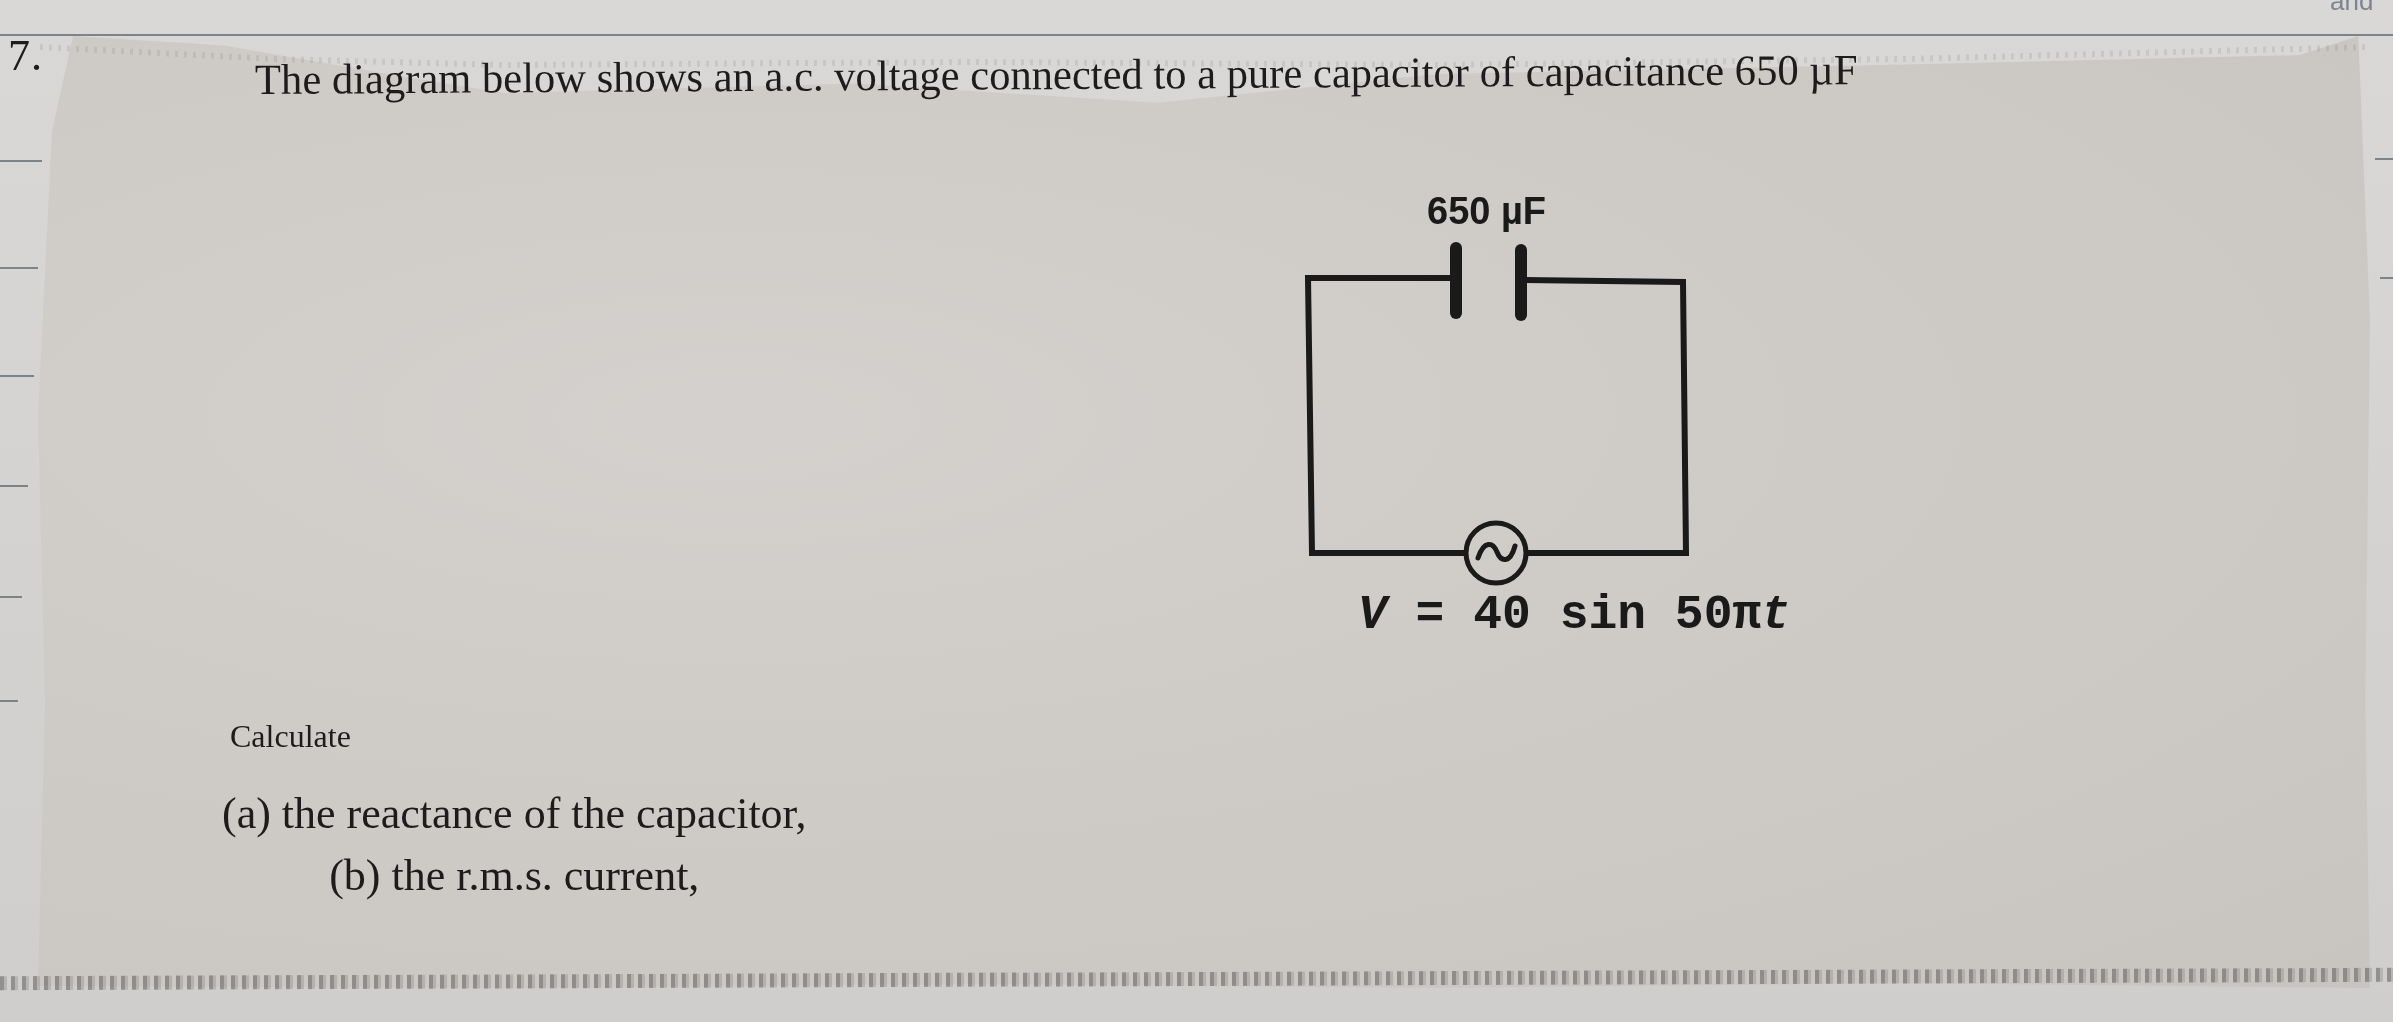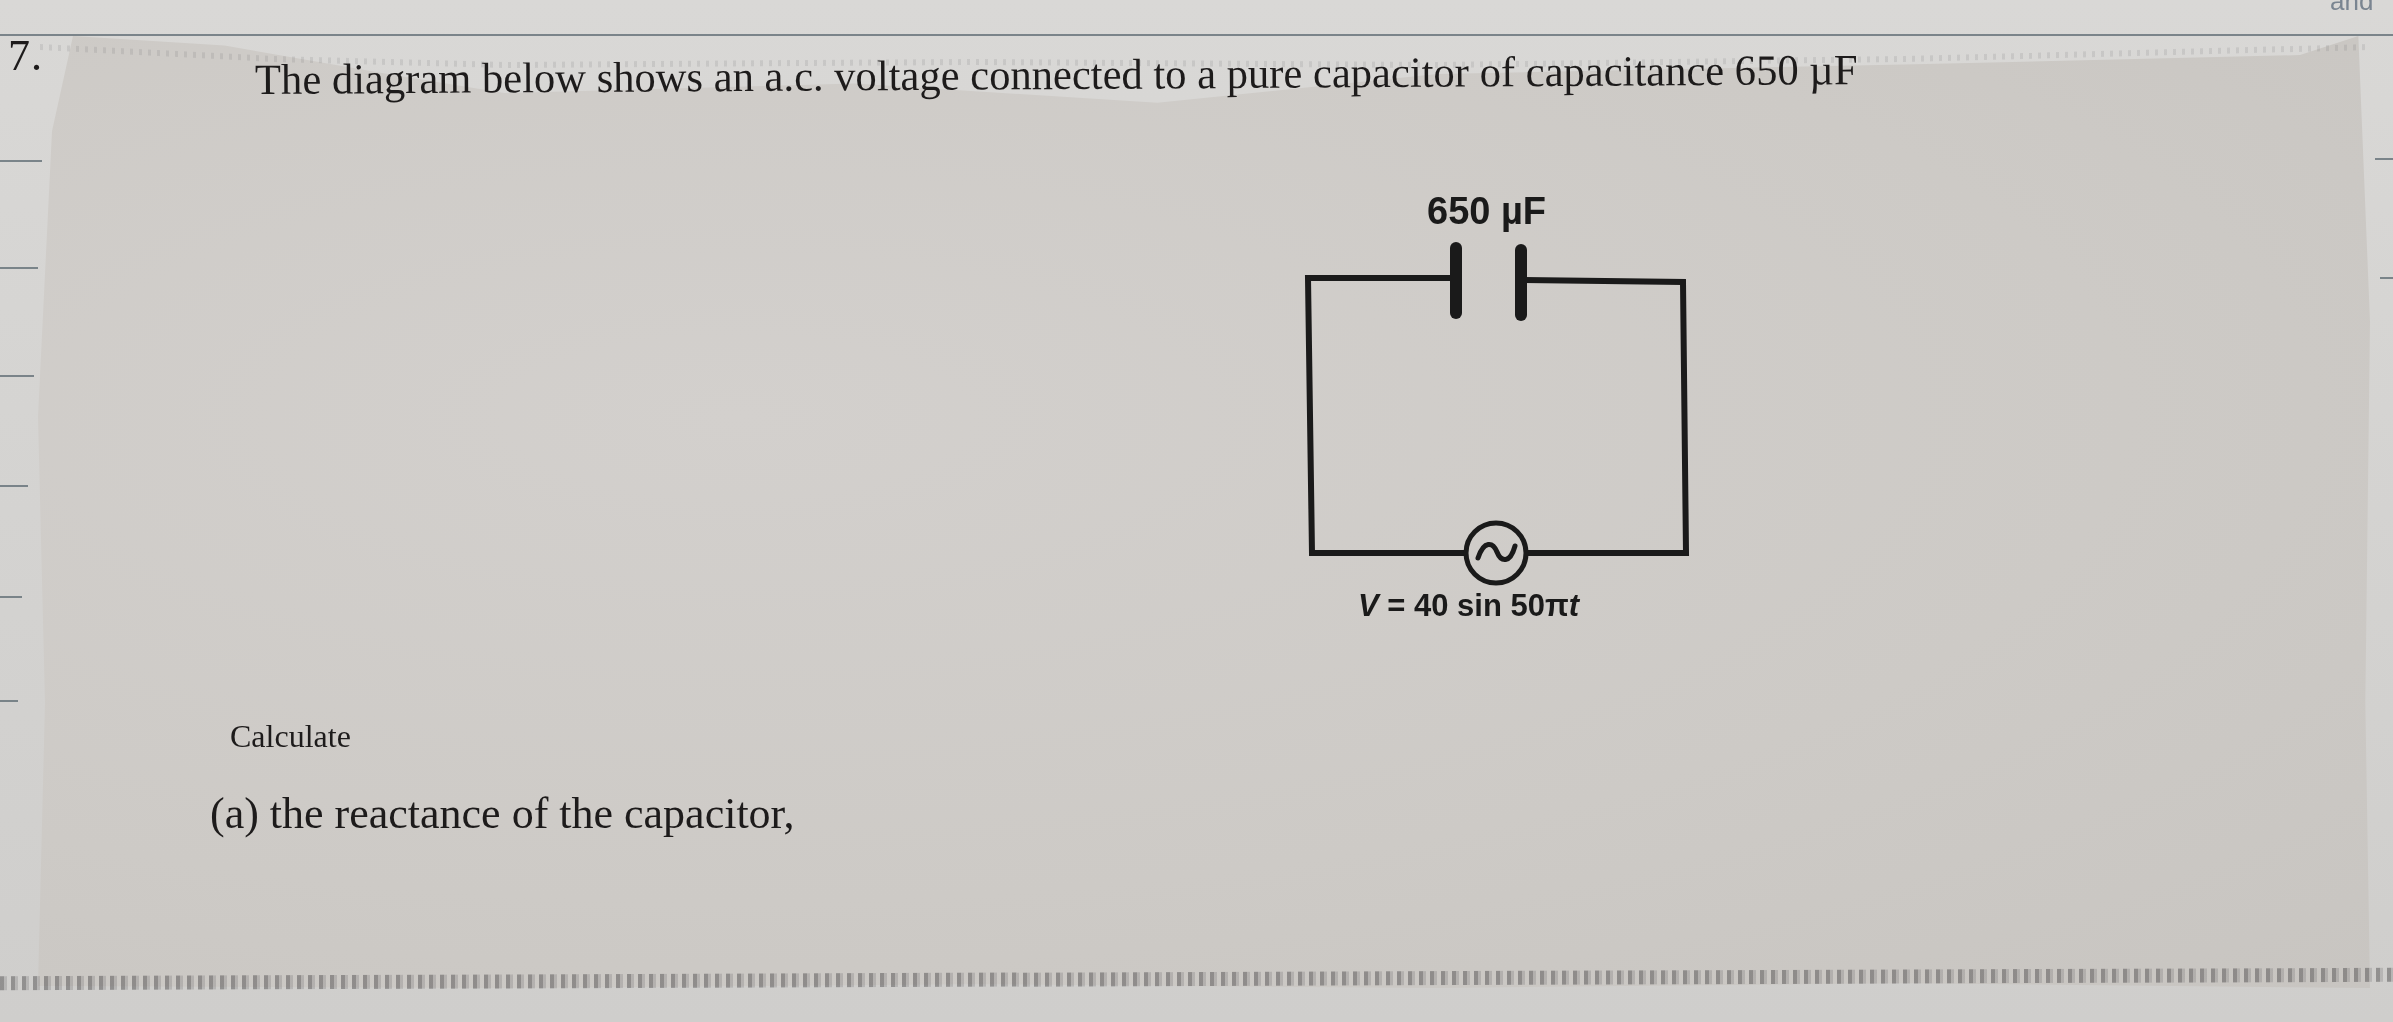--- a/index.html
+++ b/index.html
@@ -109,38 +109,38 @@
     font-family: "Liberation Sans", "DejaVu Sans", sans-serif;
     font-weight: bold;
     font-size: 38px;
     color: #1a1a1a;
     white-space: nowrap;
   }
   .source-label {
     position: absolute;
     left: 68px;
     top: 398px;
-    font-family: Liberation Sans, sans-serif;
+    font-family: Liberation Mono, monospace;
     font-weight: bold;
-    font-size: 31px;
+    font-size: 48px;
     color: #1a1a1a;
     white-space: nowrap;
   }
   .source-label .ital {
     font-style: italic;
   }
   .calc {
     position: absolute;
     left: 230px;
     top: 718px;
     font-size: 32px;
   }
   .parts {
     position: absolute;
-    left: 210px;
+    left: 222px;
     top: 783px;
     margin: 0;
     padding: 0;
     list-style: none;
     font-size: 44px;
     line-height: 62px;
     text-align: center;
   }
   .parts li {
     white-space: nowrap;
@@ -192,13 +192,14 @@
       <path d="M 188 368 C 194 350, 203 352, 207 362 C 211 372, 220 374, 225 356" fill="none" stroke="#1a1a1a" stroke-width="5" stroke-linecap="round"></path>
     </g>
   </svg>
   <span class="source-label"><span class="ital">V</span><span> = 40 sin 50π</span><span class="ital">t</span></span>
 </div>
 
 <span class="calc">Calculate</span>
 
 <ul class="parts">
   <li><span>(a)</span> <span>the reactance of the capacitor,</span></li>
+  <li><span>(b)</span> <span>the r.m.s. current,</span></li>
 </ul>
 
 </body></html>

